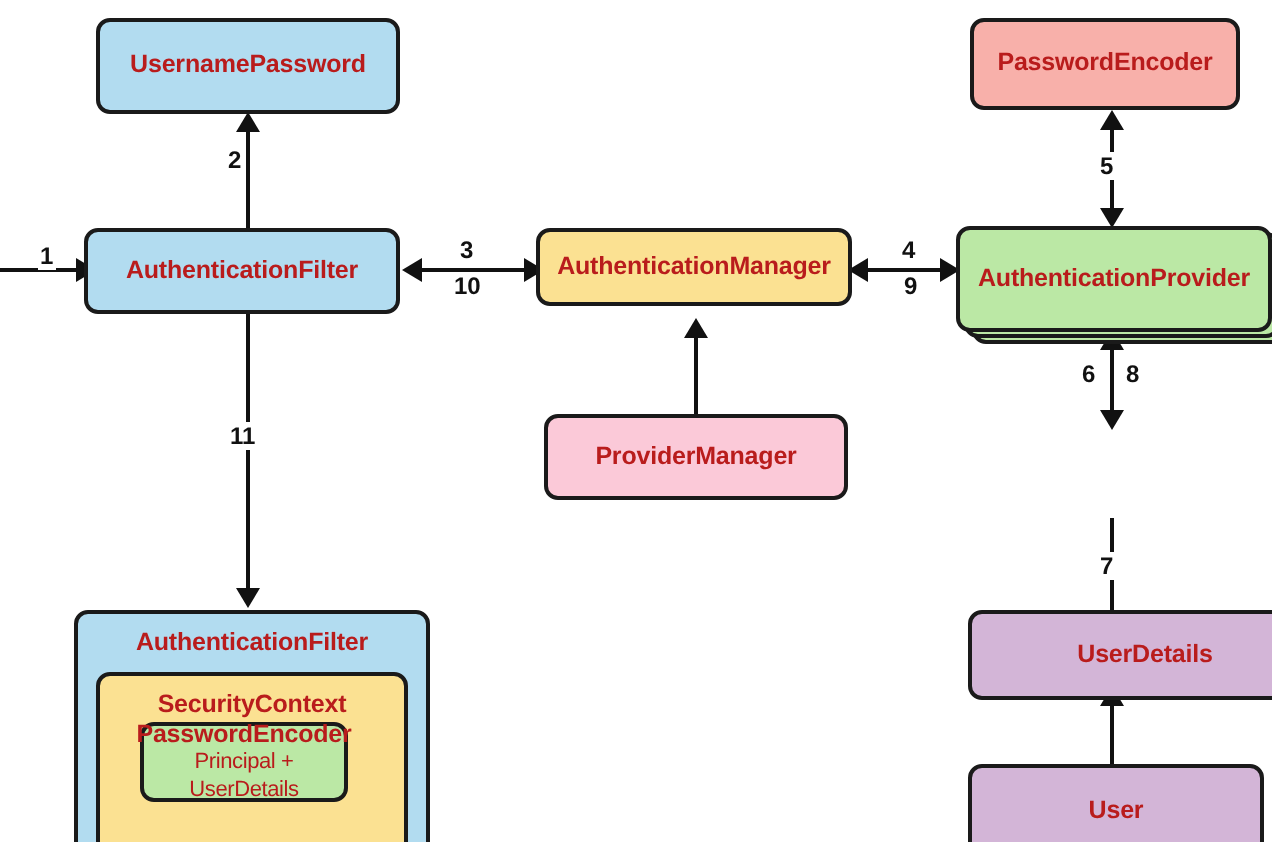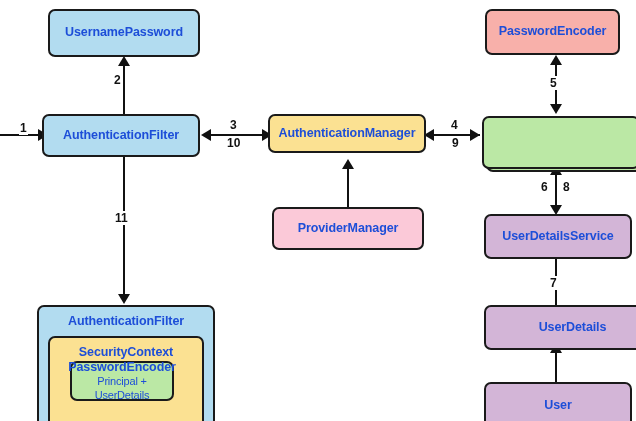--- a/index.html
+++ b/index.html
@@ -21,21 +21,21 @@
     position: absolute;
     box-sizing: border-box;
     border: 2px solid #1a1a1a;
     border-radius: 7px;
     display: flex;
     flex-direction: column;
     align-items: center;
     justify-content: center;
     font-weight: bold;
     font-size: 12.5px;
-    color: #1d4ed8;
+    color: #b91c1c;
     text-align: center;
     line-height: 1.22;
     letter-spacing: -0.1px;
   }
   .node .sub {
     font-weight: normal;
     font-size: 11px;
     letter-spacing: -0.2px;
   }
   .node.titled {
@@ -153,24 +153,24 @@
   <div class="node" style="left:272px; top:207px; width:152px; height:43px; background:#fbc9d8;">
     <span>ProviderManager</span>
   </div>
 
   <div class="node" style="left:485px; top:9px; width:135px; height:46px; background:#f8b0aa;">
     <span>PasswordEncoder</span>
   </div>
 
   <div class="stack-shadow" style="left:486px; top:119px; width:158px; height:53px; background:#bbe8a5;"></div>
   <div class="stack-shadow" style="left:482px; top:116px; width:158px; height:53px; background:#bbe8a5;"></div>
+  <div class="node" style="left:478px; top:113px; width:158px; height:53px; background:#bbe8a5;">
+    <span>AuthenticationProvider</span>
+  </div>
 
-  <div class="node" style="left:484px; top:214px; width:148px; height:45px; background:#d3b5d7;">
-    <span>UserDetailsService</span>
-  </div>
 
   <div class="node" style="left:484px; top:305px; width:177px; height:45px; background:#d3b5d7;">
     <span>UserDetails</span>
   </div>
 
   <div class="node" style="left:484px; top:382px; width:148px; height:48px; background:#d3b5d7;">
     <span>User</span>
   </div>
 
   <div class="node titled" style="left:37px; top:305px; width:178px; height:125px; background:#b2dcf0;">

